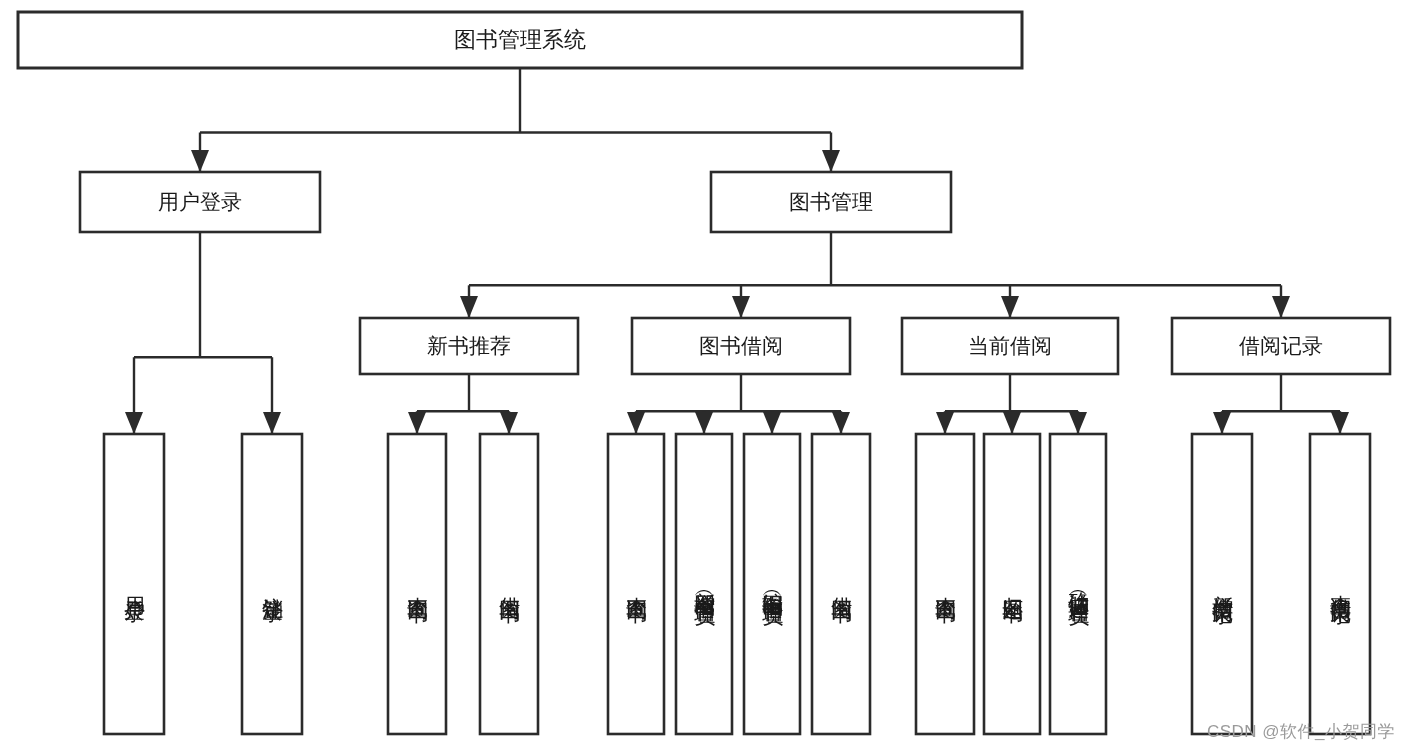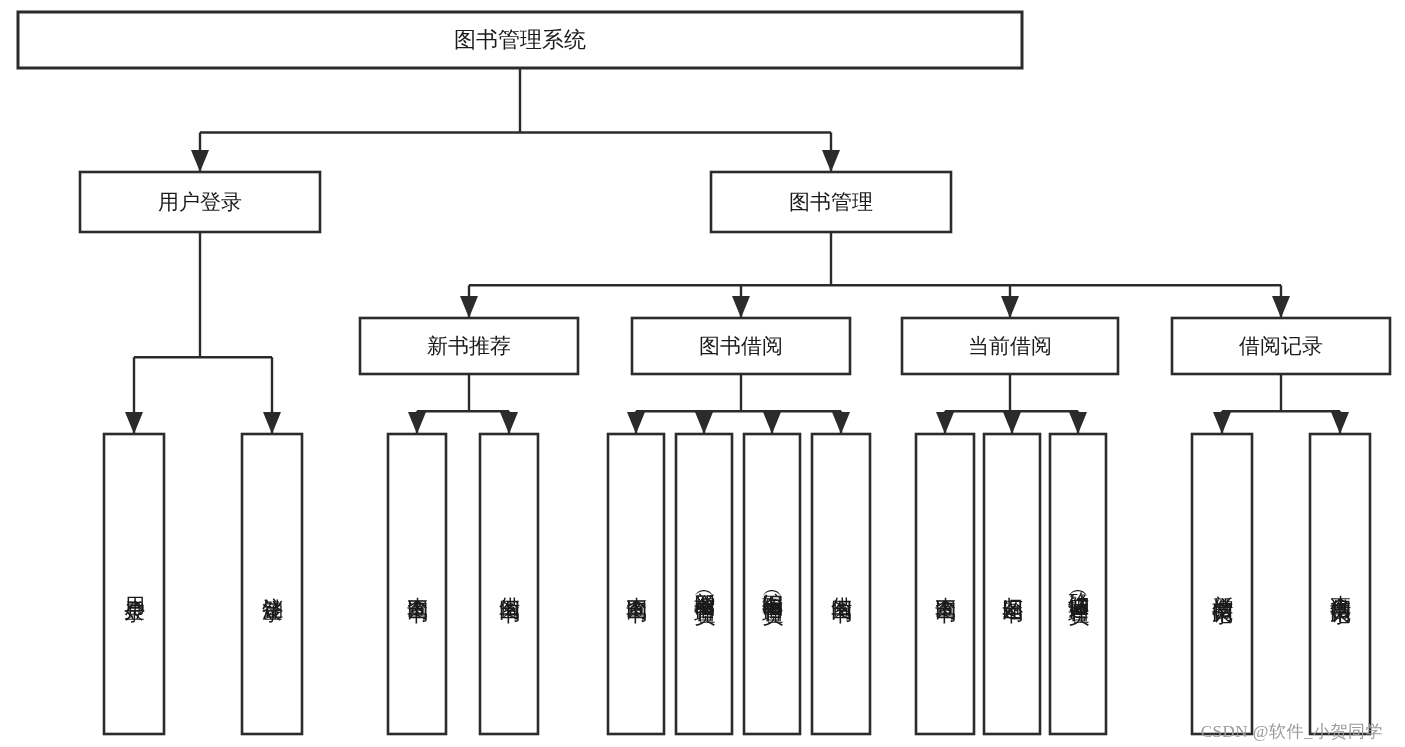--- a/index.html
+++ b/index.html
@@ -74,23 +74,23 @@
     text-orientation: upright;
     font-family: "DejaVu Sans", "Liberation Sans", sans-serif;
     font-size: 21px;
     line-height: 1.02;
     letter-spacing: 2px;
     color: #1a1a1a;
     white-space: nowrap;
   }
   .watermark {
     position: absolute;
-    right: 22px;
+    right: 10px;
     bottom: 4px;
-    font-family: Liberation Serif, serif;
+    font-family: Liberation Sans, sans-serif;
     font-size: 17px;
     color: #9a9a9a;
     letter-spacing: 0.5px;
     white-space: nowrap;
   }
 </style>
 </head>
 <body>
 
 <div id="diagram-root">

